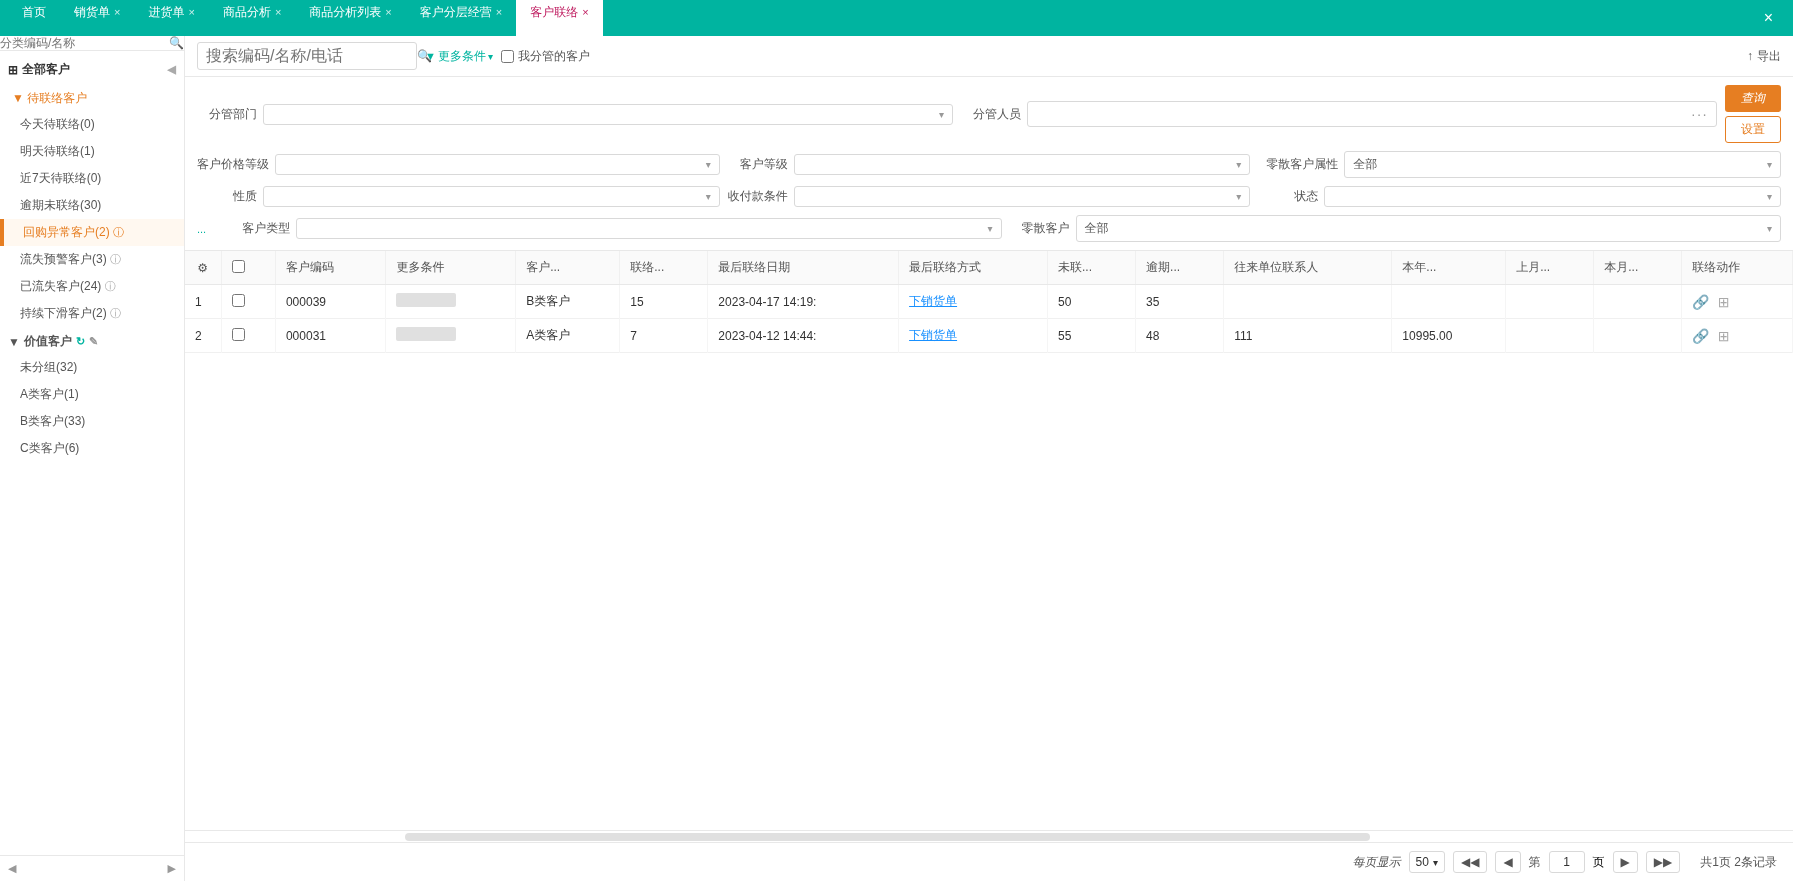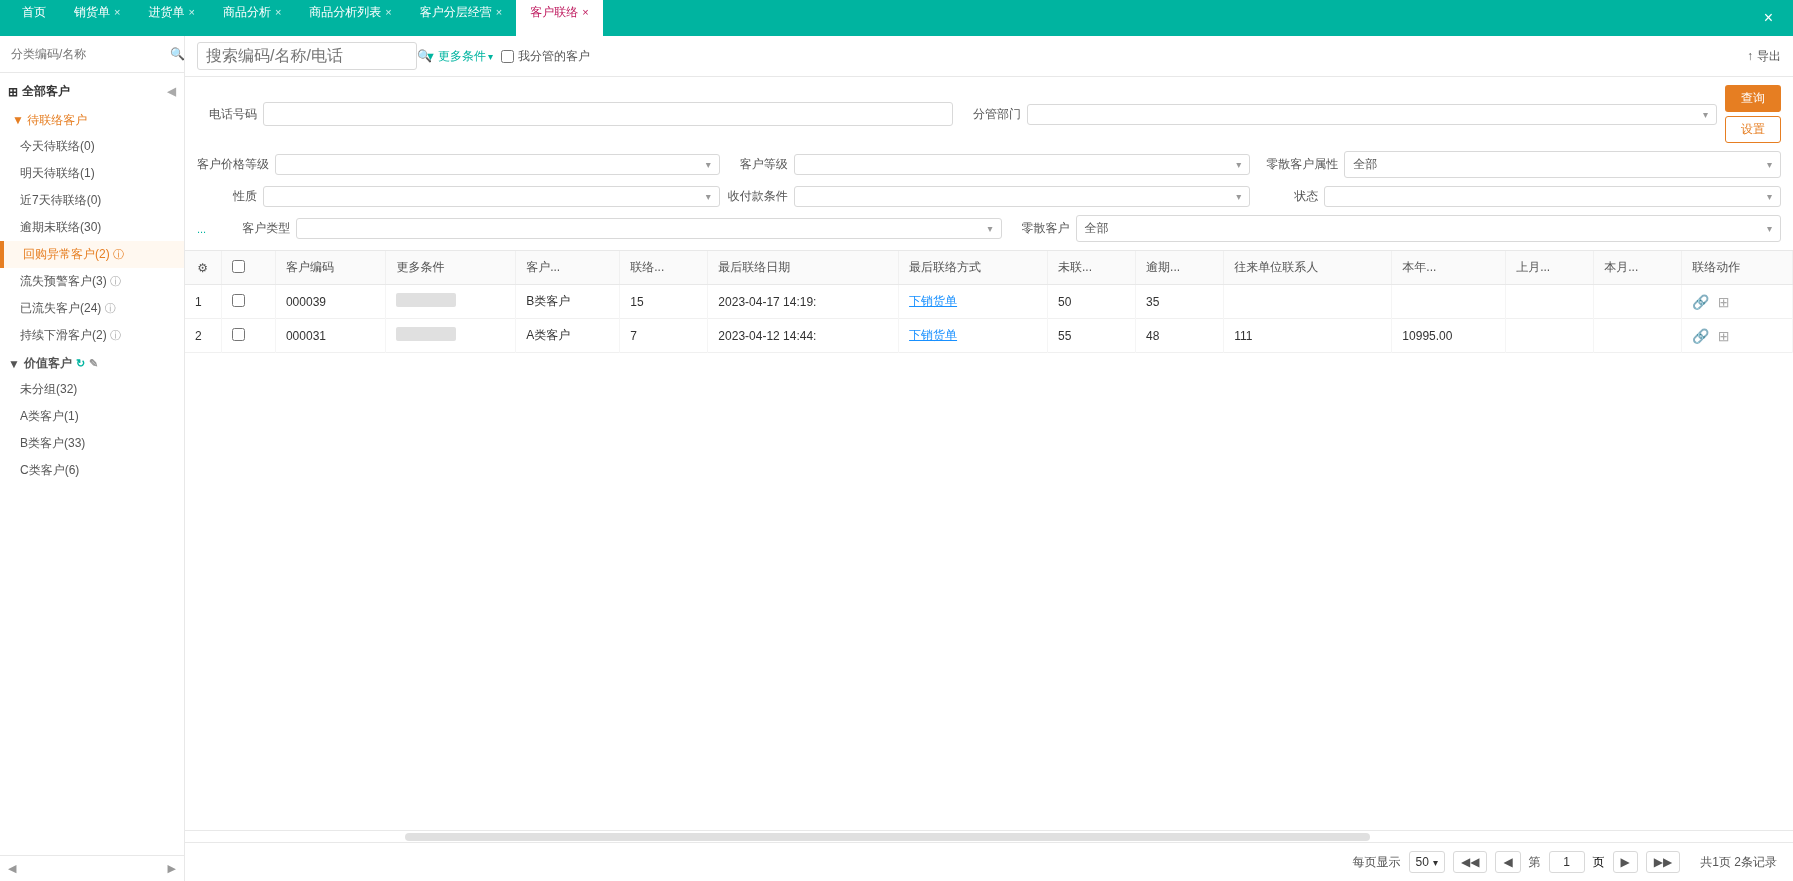--- a/index.html
+++ b/index.html
@@ -47,21 +47,21 @@
     
     .sidebar {
       width: 185px;
       background: white;
       border-right: 1px solid #e8e8e8;
       display: flex;
       flex-direction: column;
       overflow: hidden;
     }
     .sidebar-search {
-      padding: 11px;
+      padding: 0;
       border-bottom: 1px solid #e8e8e8;
       display: flex;
       align-items: center;
       gap: 4px;
     }
     .sidebar-search input {
       flex: 1;
       border: none;
       outline: none;
       font-size: 12px;
@@ -223,20 +223,21 @@
       gap: 4px;
     }
     .btn-query {
       background: #e67e22;
       color: white;
       border: none;
       border-radius: 3px;
       padding: 5px 16px;
       cursor: pointer;
       font-size: 12px;
+      font-style: italic;
     }
     .btn-settings {
       background: white;
       color: #e67e22;
       border: 1px solid #e67e22;
       border-radius: 3px;
       padding: 4px 14px;
       cursor: pointer;
       font-size: 12px;
     }
@@ -304,21 +305,21 @@
     
     .pagination {
       background: white;
       border-top: 1px solid #e8e8e8;
       padding: 8px 16px;
       display: flex;
       align-items: center;
       justify-content: flex-end;
       gap: 8px;
     }
-    .pagination-label { color: #555; }
+    .pagination-label { color: #555; font-style: italic; }
     .page-size-select {
       border: 1px solid #d9d9d9;
       border-radius: 3px;
       padding: 3px 6px;
       color: #333;
       display: flex;
       align-items: center;
       gap: 4px;
       cursor: pointer;
     }
@@ -507,28 +508,31 @@
       <div class="export-btn">
         <span>↑</span>
         <span>导出</span>
       </div>
     </div>
 
     <div class="advanced-filter">
 
       <div class="filter-row">
         <div class="filter-cell">
-          <span class="filter-label">电话号码</span>
-          <input class="filter-input" type="text" style="width: 180px;">
-        </div>
-        <div class="filter-cell">
           <span class="filter-label">分管部门</span>
           <div class="filter-select" style="width:280px;">
             <span></span>
             <span class="chevron">▾</span>
+          </div>
+        </div>
+        <div class="filter-cell">
+          <span class="filter-label">分管人员</span>
+          <div class="filter-select" style="flex:1;">
+            <span></span>
+            <span class="dotdotdot">···</span>
           </div>
         </div>
         <div class="filter-actions">
           <button class="btn-query">查询</button>
           <button class="btn-settings">设置</button>
         </div>
       </div>
 
       <div class="filter-row">
         <div class="filter-cell">

